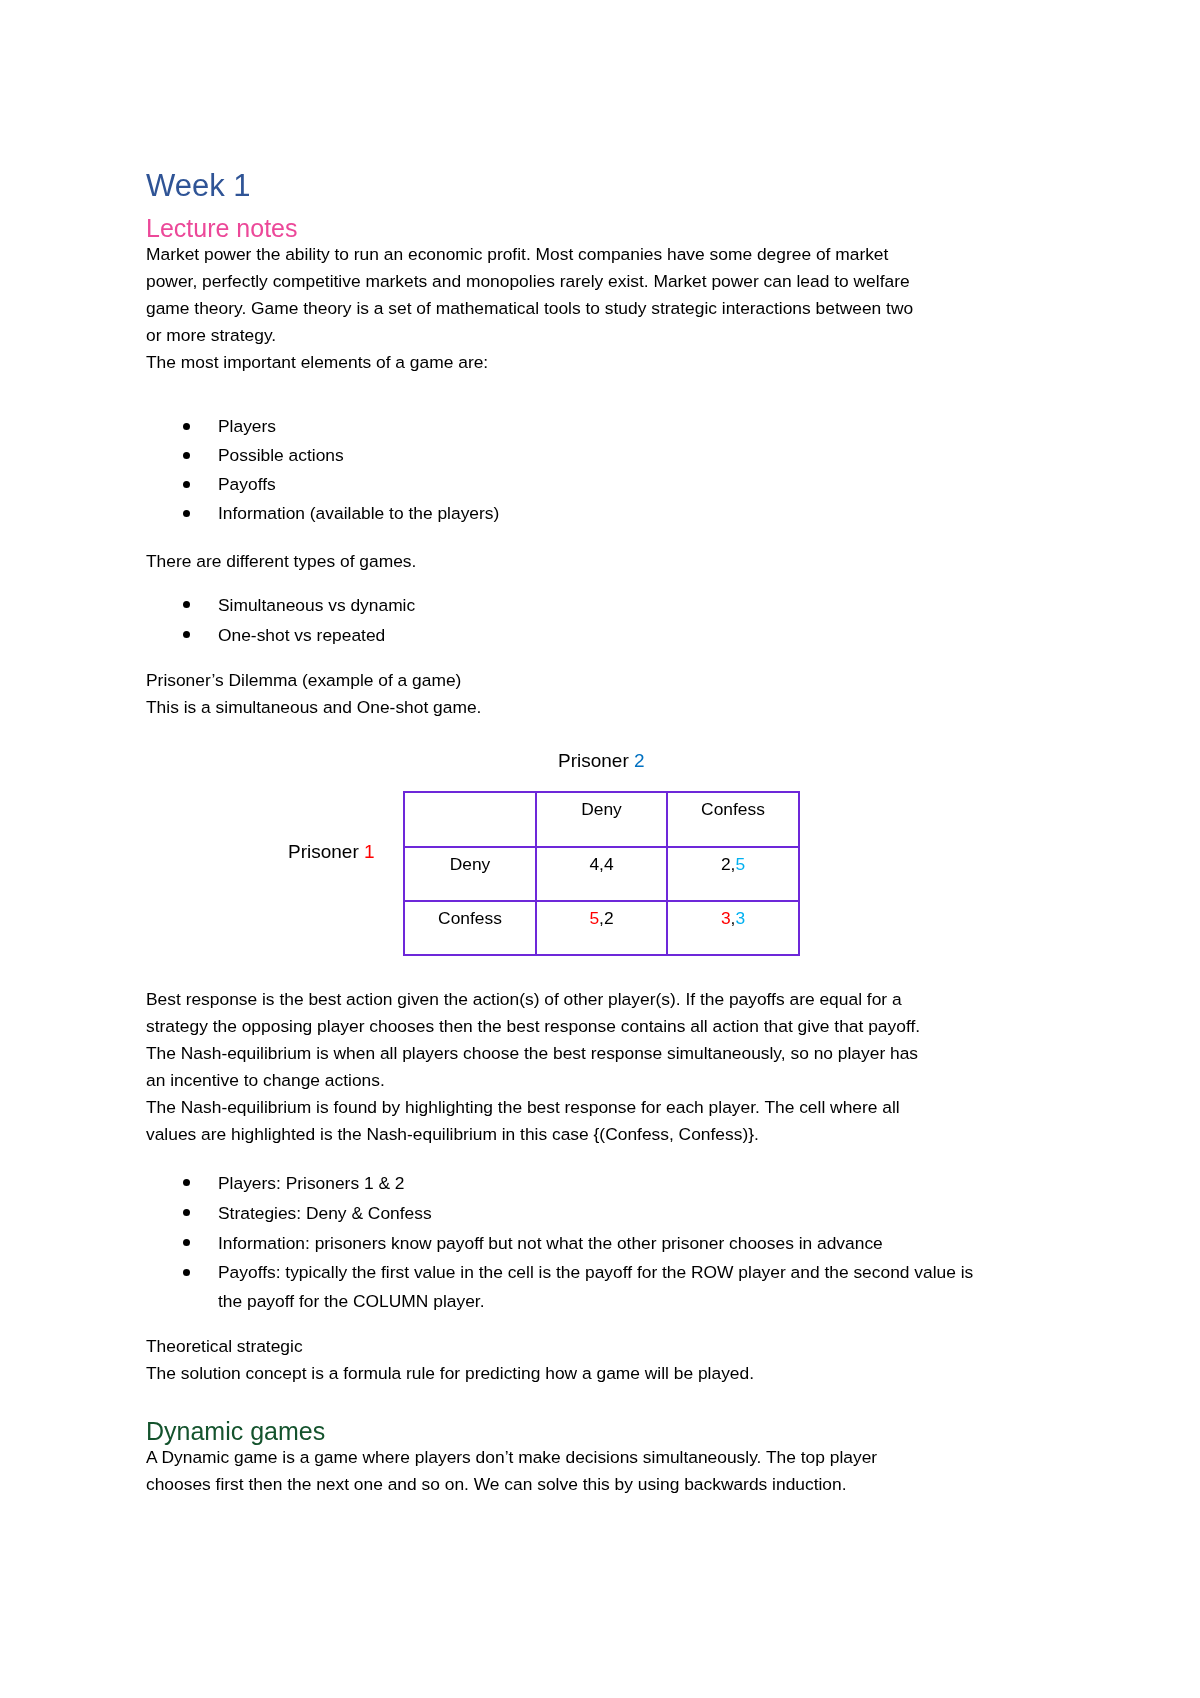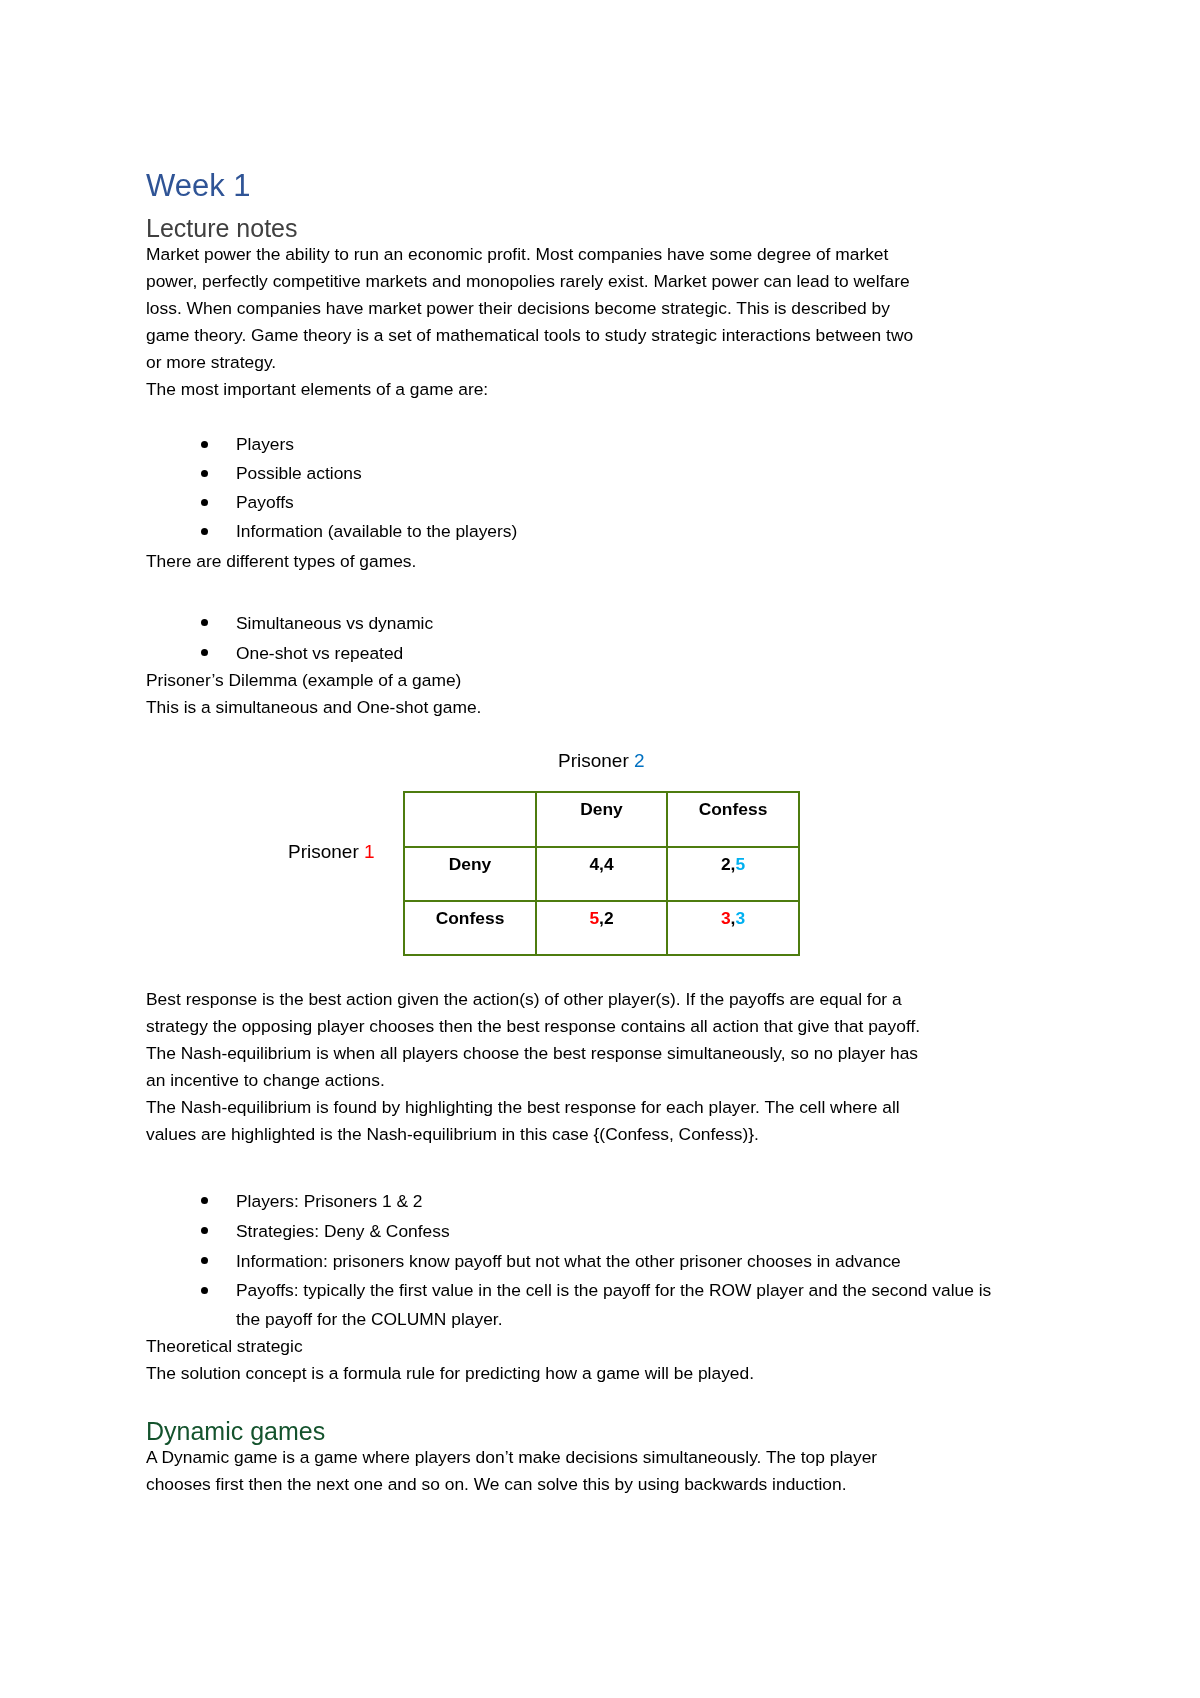--- a/index.html
+++ b/index.html
@@ -30,41 +30,41 @@
       color: #2f5496;
       font-weight: normal;
       margin: 0;
       white-space: nowrap;
     }
     .h2 {
       position: absolute;
       left: 0;
       font-size: 25px;
       line-height: 30px;
-      color: #404040;
+      color: #ec4899;
       font-weight: normal;
       margin: 0;
       white-space: nowrap;
     }
     .h2.dark { color: #14532d; }
     .para {
       position: absolute;
       left: 0;
       width: 920px;
       font-size: 17.4px;
       line-height: 27px;
       margin: 0;
     }
     .para b { font-weight: normal; }
     .line { display: block; white-space: nowrap; }
     .bullets {
       position: absolute;
       left: 0;
       width: 920px;
-      margin: 18px;
+      margin: 0;
       padding: 0;
       list-style: none;
       font-size: 17.4px;
     }
     .bullets li {
       position: relative;
       padding-left: 72px;
       white-space: nowrap;
     }
     .bullets li .dot {
@@ -88,49 +88,47 @@
       white-space: nowrap;
     }
     .matrix {
       position: absolute;
       left: 403px;
       top: 791px;
       border-collapse: collapse;
       font-size: 17.4px;
     }
     .matrix td {
-      border: 2px solid #4d7c0f;
+      border: 2px solid #6d28d9;
       width: 128px;
       height: 50px;
       text-align: center;
       vertical-align: top;
       padding: 6px 0 18px 0;
       box-sizing: border-box;
-      font-weight: bold;
     }
     .matrix tr.r0 td { height: 55px; }
     .matrix tr.r1 td { height: 54px; }
     .matrix tr.r2 td { height: 54px; }
     .p1 { color: #ff0000; }
     .p2-label { color: #0070c0; }
     .p2 { color: #00b0f0; }
   </style>
 </head>
 <body>
 
 <div class="page">
 
   <h1 class="h1">Week 1</h1>
 
   <h2 class="h2" style="top:213px;">Lecture notes</h2>
 
   <p class="para" style="top:241px;">
     <span class="line"><b>Market power</b><span> the ability to run an economic profit. Most companies have some degree of market</span></span>
     <span class="line">power, perfectly competitive markets and monopolies rarely exist. Market power can lead to welfare</span>
-    <span class="line">loss. When companies have market power their decisions become strategic. This is described by</span>
     <span class="line"><span>game theory. </span><b>Game theory</b><span> is a set of mathematical tools to study strategic interactions between two</span></span>
     <span class="line">or more strategy.</span>
     <span class="line">The most important elements of a game are:</span>
   </p>
 
   <ul class="bullets tight" style="top:412px;">
     <li><span class="dot"></span><span>Players</span></li>
     <li><span class="dot"></span><span>Possible actions</span></li>
     <li><span class="dot"></span><span>Payoffs</span></li>
     <li><span class="dot"></span><span>Information (available to the players)</span></li>

